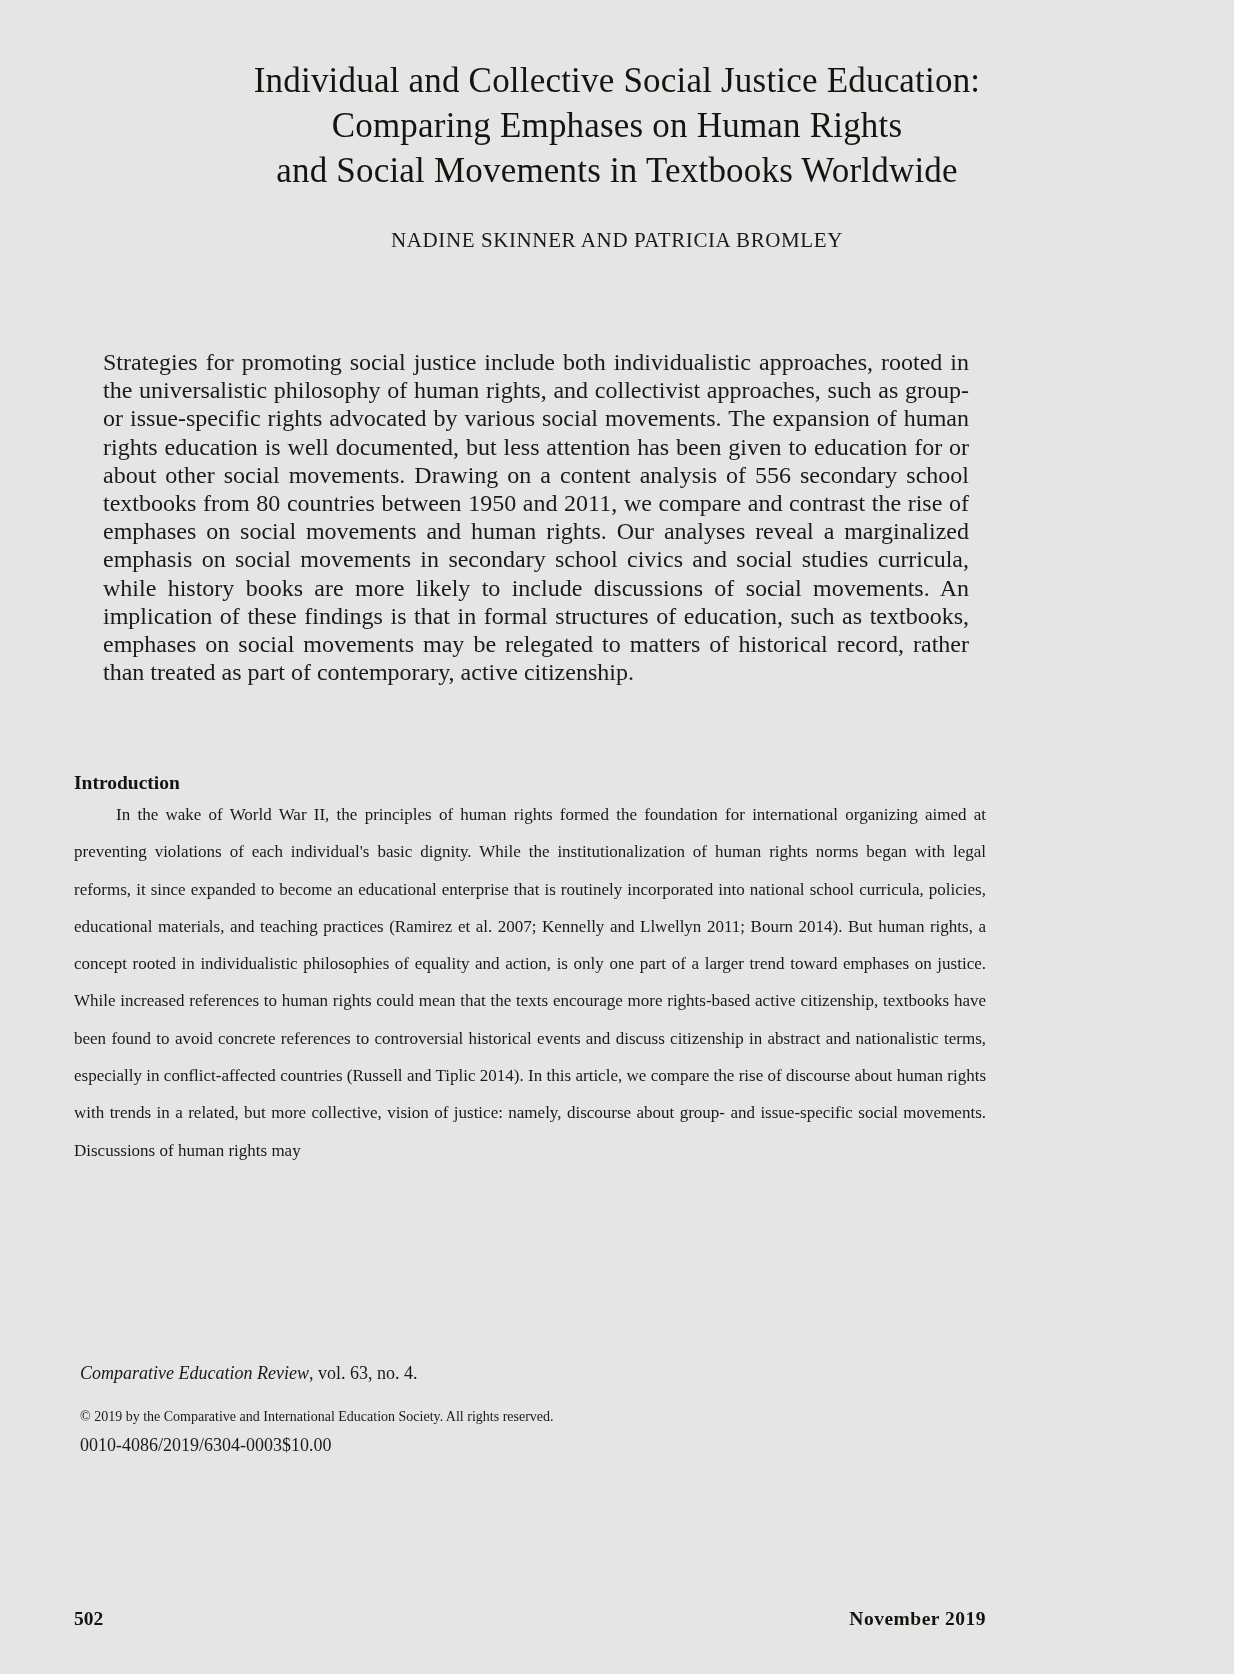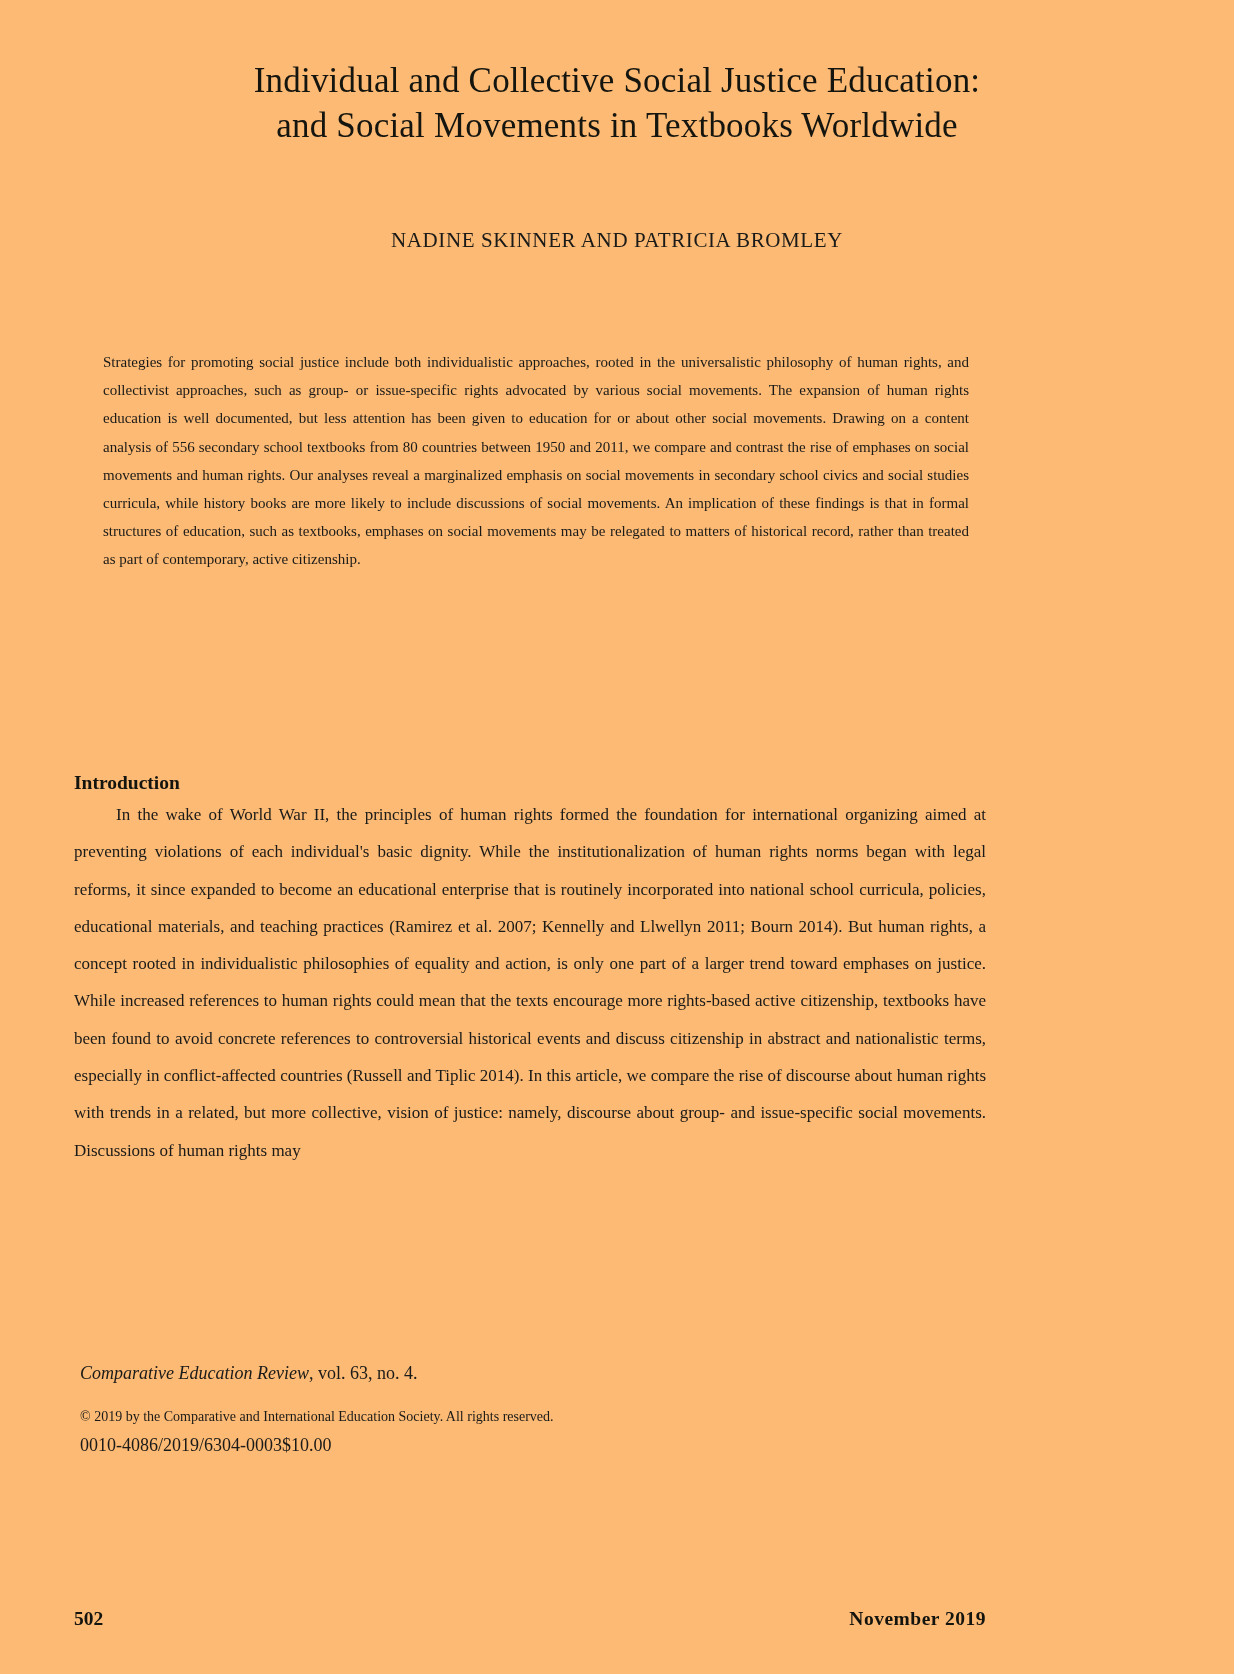--- a/index.html
+++ b/index.html
@@ -9,21 +9,21 @@
     background: #ffffff;
   }
   body {
     font-family: "Liberation Serif", "DejaVu Serif", serif;
     color: #1a1a18;
   }
   .page {
     position: relative;
     width: 1234px;
     height: 1674px;
-    background: #fdba74;
+    background: #e5e5e5;
     box-sizing: border-box;
     overflow: hidden;
   }
 
   
   .title-block {
     position: absolute;
     left: 0;
     top: 58px;
     width: 1234px;
@@ -50,21 +50,21 @@
     color: #1a1a18;
     font-variant: small-caps;
   }
 
   
   .abstract {
     position: absolute;
     left: 103px;
     top: 348px;
     width: 866px;
-    font-size: 15px;
+    font-size: 24px;
     line-height: 28.2px;
     text-align: justify;
     text-justify: inter-word;
     color: #1a1a18;
     hyphens: manual;
   }
 
   
   .section-heading {
     position: absolute;
@@ -148,20 +148,21 @@
     letter-spacing: 0.5px;
   }
 </style>
 </head>
 <body>
 
 <div class="page">
 
   <div class="title-block">
     <div class="title-line">Individual and Collective Social Justice Education:</div>
+    <div class="title-line">Comparing Emphases on Human Rights</div>
     <div class="title-line">and Social Movements in Textbooks Worldwide</div>
   </div>
 
   <div class="authors">NADINE SKINNER AND PATRICIA BROMLEY</div>
 
   <div class="abstract">Strategies for promoting social justice include both individualistic approaches, rooted in the universalistic philosophy of human rights, and collectivist approaches, such as group- or issue-specific rights advocated by various social movements. The expansion of human rights education is well documented, but less attention has been given to education for or about other social movements. Drawing on a content analysis of 556 secondary school textbooks from 80 countries between 1950 and 2011, we compare and contrast the rise of emphases on social movements and human rights. Our analyses reveal a marginalized emphasis on social movements in secondary school civics and social studies curricula, while history books are more likely to include discussions of social movements. An implication of these findings is that in formal structures of education, such as textbooks, emphases on social movements may be relegated to matters of historical record, rather than treated as part of contemporary, active citizenship.</div>
 
   <div class="section-heading">Introduction</div>
 
   <div class="body-text">In the wake of World War II, the principles of human rights formed the foundation for international organizing aimed at preventing violations of each individual's basic dignity. While the institutionalization of human rights norms began with legal reforms, it since expanded to become an educational enterprise that is routinely incorporated into national school curricula, policies, educational materials, and teaching practices (Ramirez et al. 2007; Kennelly and Llwellyn 2011; Bourn 2014). But human rights, a concept rooted in individualistic philosophies of equality and action, is only one part of a larger trend toward emphases on justice. While increased references to human rights could mean that the texts encourage more rights-based active citizenship, textbooks have been found to avoid concrete references to controversial historical events and discuss citizenship in abstract and nationalistic terms, especially in conflict-affected countries (Russell and Tiplic 2014). In this article, we compare the rise of discourse about human rights with trends in a related, but more collective, vision of justice: namely, discourse about group- and issue-specific social movements. Discussions of human rights may</div>

